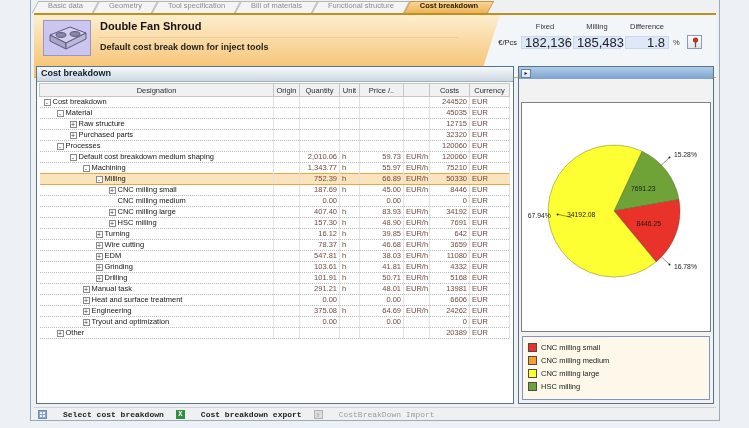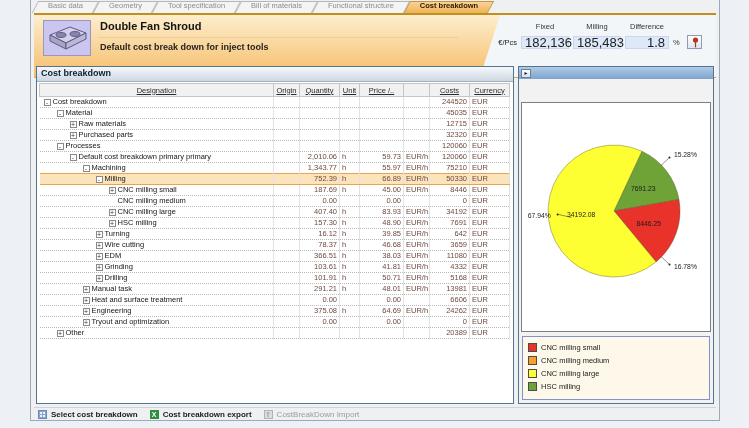--- a/index.html
+++ b/index.html
@@ -42,21 +42,21 @@
     border:1px solid #8d9cb4; display:flex; align-items:center; justify-content:center; padding:0; }
   
   .panel-left { position:absolute; left:5px; top:66px; width:478px; height:338px;
     background:#fff; border:1px solid #56748f; }
   .pl-header { height:15px; background:linear-gradient(#f6f9fb,#ccd8e2);
     border-bottom:1px solid #9fb0bf; font-size:9px; font-weight:bold; color:#0d1e30;
     padding:1px 4px; }
   table.grid { border-collapse:collapse; table-layout:fixed; width:470px; margin:1px 0 0 2px;
     font-size:7.5px; }
   table.grid th { background:#f1f1f1; border:1px solid #c6c6c6; font-weight:normal;
-    color:#2b2b2b; height:13px; padding:0 2px; text-align:center; overflow:hidden; white-space:nowrap;text-decoration:underline; }
+    color:#2b2b2b; height:13px; padding:0 2px; text-align:center; overflow:hidden; white-space:nowrap; }
   table.grid td { border-right:1px solid #e2e2e2; border-bottom:1px dotted #b9b9b9;
     height:11px; line-height:10px; padding:0 2px; white-space:nowrap; overflow:hidden; }
   td.c-des { color:#161616; }
   td.c-num { text-align:right; color:#6e4a40; }
   td.c-unit { text-align:left; color:#6e4a40; }
   .des-wrap { display:flex; align-items:center; gap:2px; }
   .indent { flex:0 0 auto; height:1px; }
   .toggle { flex:0 0 auto; width:7px; height:7px; border:1px solid #8a8a8a; background:#fff;
     font-size:7px; line-height:5px; text-align:center; color:#333; }
   tr.highlight td { background:#fbe3bb; border-top:1px solid #eaa54c; border-bottom:1px solid #eaa54c; }
@@ -78,21 +78,21 @@
   .pie-val { font-size:6.8px; fill:#1c1c1c; font-family:"Liberation Sans",sans-serif; }
   .pie-pct { font-size:6.8px; fill:#1c1c1c; font-family:"Liberation Sans",sans-serif; }
   .legend-box { position:absolute; left:3px; top:269px; width:188px; height:64px;
     background:#fdf8e9; border:1px solid #8393c5; padding:4px 5px; }
   .legend-item { display:flex; align-items:center; gap:4px; height:13px; font-size:7.5px; color:#222; }
   .swatch { width:9px; height:9px; border:1px solid #4c4c4c; flex:0 0 auto; }
   
   .toolbar { position:absolute; left:3px; right:3px; top:407px; height:13px;
     background:#eef0f2; border-top:1px solid #cdd3d9; display:flex; align-items:center;
     gap:12px; padding-left:4px; }
-  .tb-item { display:flex; align-items:flex-end; gap:4px; font-size:8px; font-weight:bold; color:#1d1d1d; }
+  .tb-item { display:flex; align-items:flex-end; gap:16px; font-size:8px; font-weight:bold; color:#1d1d1d;font-family:Liberation Mono, monospace; }
   .tb-item.disabled { color:#9c9c9c; font-weight:normal; }
   .tb-icon { width:9px; height:9px; flex:0 0 auto; }
   .tb-icon.icon-table-icon { border:1px solid #6a8ab8; background-color:#eaf1ff;
     background-image:repeating-linear-gradient(0deg,#8fa6c8 0,#8fa6c8 1px,transparent 1px,transparent 3px),
                      repeating-linear-gradient(90deg,#8fa6c8 0,#8fa6c8 1px,transparent 1px,transparent 3px); }
   .tb-icon.icon-excel-icon { background:#2e8f3e; color:#fff; font-size:7px; font-weight:bold;
     line-height:9px; text-align:center; }
   .tb-icon.icon-excel-icon::after { content:"X"; }
   .tb-icon.icon-import-icon { background:#dcdcdc; border:1px solid #b3b3b3; color:#969696;
     font-size:7px; line-height:8px; text-align:center; }
@@ -220,21 +220,21 @@
             <td class="c-num"></td>
             <td class="c-unit"></td>
             <td class="c-num">45035</td>
             <td class="c-unit">EUR</td>
           </tr>
           <tr>
             <td class="c-des">
               <span class="des-wrap">
                 <span class="indent" style="width: 26px;"></span>
                 <span class="toggle">+</span>
-                <span>Raw materials</span>
+                <span>Raw structure</span>
               </span>
             </td>
             <td class="c-unit"></td>
             <td class="c-num"></td>
             <td class="c-unit"></td>
             <td class="c-num"></td>
             <td class="c-unit"></td>
             <td class="c-num">12715</td>
             <td class="c-unit">EUR</td>
           </tr>
@@ -268,21 +268,21 @@
             <td class="c-num"></td>
             <td class="c-unit"></td>
             <td class="c-num">120060</td>
             <td class="c-unit">EUR</td>
           </tr>
           <tr>
             <td class="c-des">
               <span class="des-wrap">
                 <span class="indent" style="width: 26px;"></span>
                 <span class="toggle">-</span>
-                <span>Default cost breakdown primary primary</span>
+                <span>Default cost breakdown medium shaping</span>
               </span>
             </td>
             <td class="c-unit"></td>
             <td class="c-num">2,010.06</td>
             <td class="c-unit">h</td>
             <td class="c-num">59.73</td>
             <td class="c-unit">EUR/h</td>
             <td class="c-num">120060</td>
             <td class="c-unit">EUR</td>
           </tr>
@@ -416,21 +416,21 @@
           </tr>
           <tr>
             <td class="c-des">
               <span class="des-wrap">
                 <span class="indent" style="width: 52px;"></span>
                 <span class="toggle">+</span>
                 <span>EDM</span>
               </span>
             </td>
             <td class="c-unit"></td>
-            <td class="c-num">366.51</td>
+            <td class="c-num">547.81</td>
             <td class="c-unit">h</td>
             <td class="c-num">38.03</td>
             <td class="c-unit">EUR/h</td>
             <td class="c-num">11080</td>
             <td class="c-unit">EUR</td>
           </tr>
           <tr>
             <td class="c-des">
               <span class="des-wrap">
                 <span class="indent" style="width: 52px;"></span>

